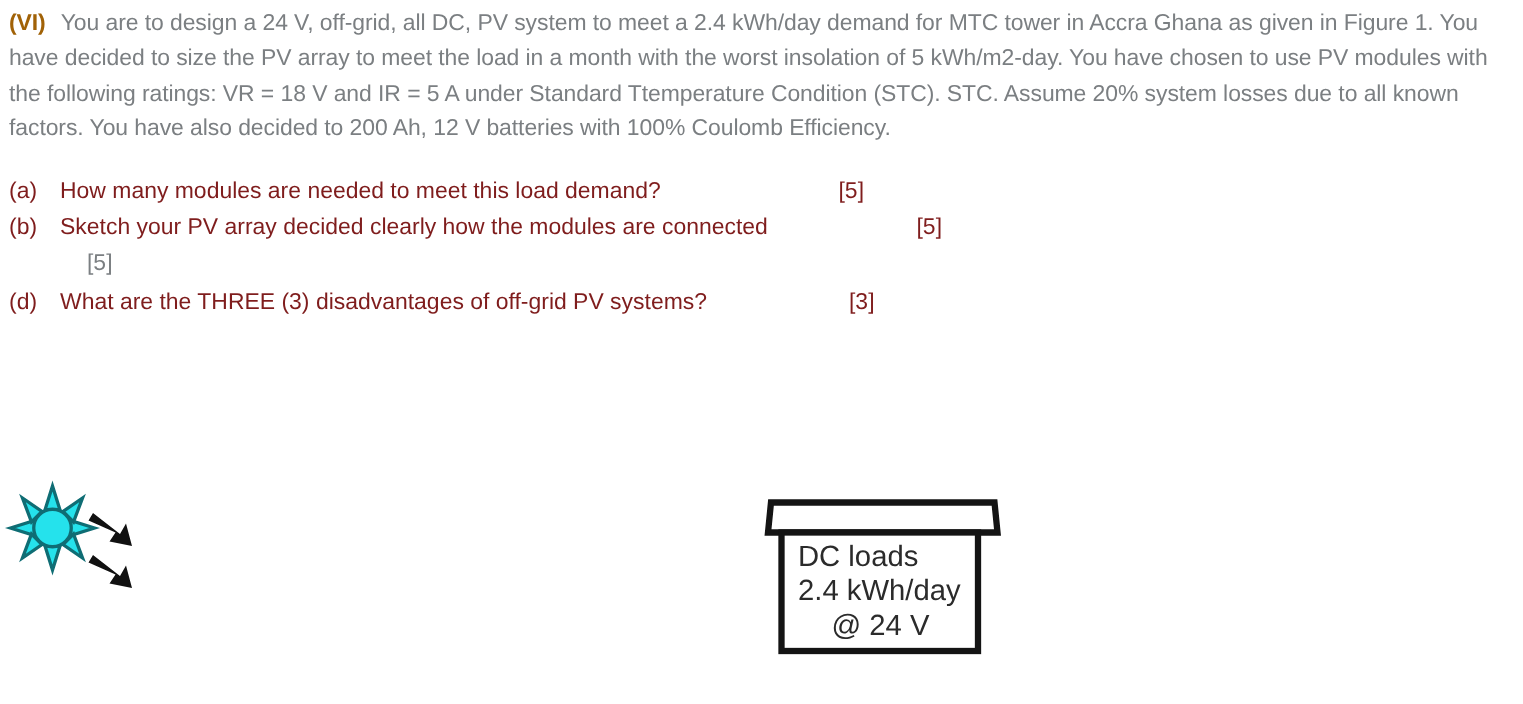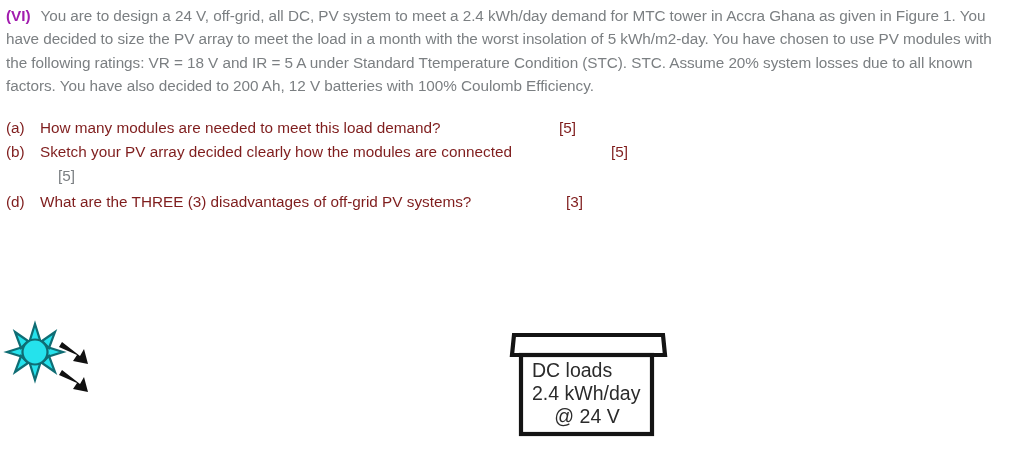--- a/index.html
+++ b/index.html
@@ -24,21 +24,21 @@
   }
   .para {
     color: #7b7f82;
     font-size: 15.3px;
     line-height: 23.4px;
     text-align: left;
     margin: 0;
     letter-spacing: -0.05px;
   }
   .para .roman {
-    color: #a21caf;
+    color: #a16207;
     font-weight: bold;
   }
   .para .gap-sm { display:inline-block; width: 10px; }
 
   
   #subquestions {
     position: absolute;
     left: 6px;
     top: 116px;
     width: 1003px;

